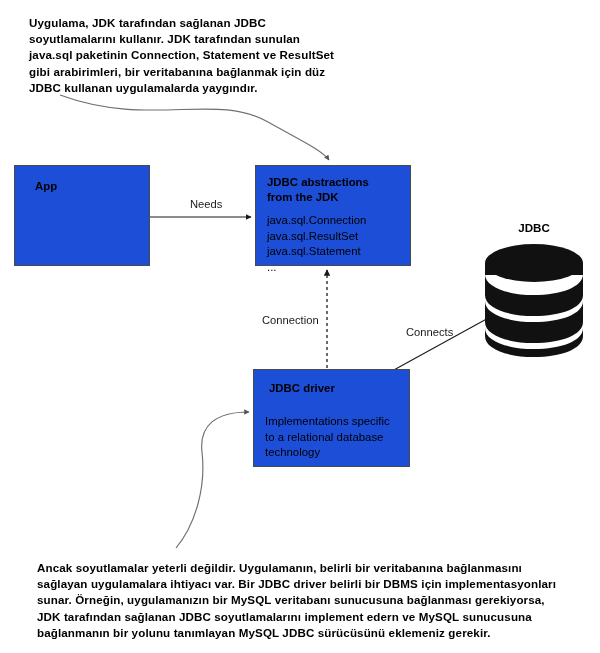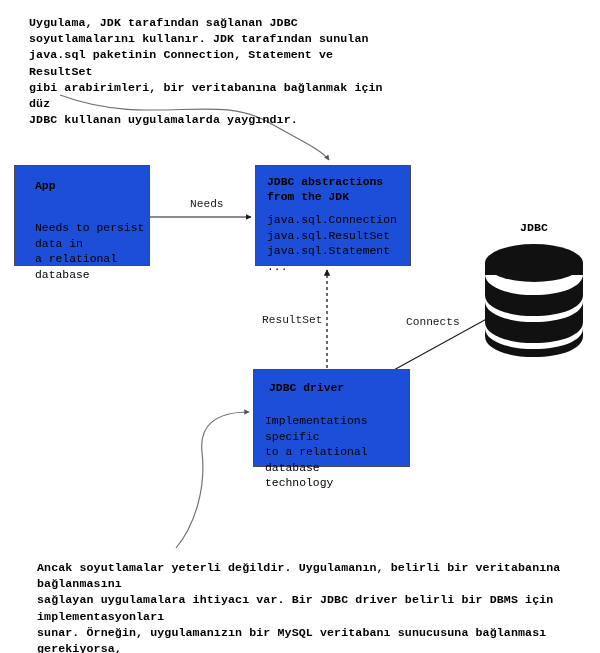--- a/index.html
+++ b/index.html
@@ -6,21 +6,21 @@
     margin: 0;
     padding: 0;
     background: #ffffff;
   }
   #page {
     position: relative;
     width: 600px;
     height: 653px;
     background: #ffffff;
     overflow: hidden;
-    font-family: Liberation Mono, monospace;
+    font-family: Liberation Sans, sans-serif;
     color: #000000;
   }
   .svg-layer {
     position: absolute;
     left: 0;
     top: 0;
     width: 600px;
     height: 653px;
     pointer-events: none;
   }
@@ -77,21 +77,21 @@
 
   .edge-label {
     position: absolute;
     font-size: 11.2px;
     font-weight: normal;
     color: #1a1a1a;
     white-space: nowrap;
   }
   #uses-label       { left: 190px; top: 198px; }
   #implements-label { left: 262px; top: 314px; }
-  #connects-label   { left: 406px; top: 316px; text-align: center; }
+  #connects-label   { left: 406px; top: 326px; text-align: center; }
 
   #dbms-label {
     position: absolute;
     left: 485px;
     top: 221px;
     width: 98px;
     text-align: center;
     font-weight: bold;
     font-size: 11.6px;
   }
@@ -130,22 +130,20 @@
   </svg>
 
   <div class="para" id="intro-paragraph">Uygulama, JDK tarafından sağlanan JDBC
 soyutlamalarını kullanır. JDK tarafından sunulan
 java.sql paketinin Connection, Statement ve ResultSet
 gibi arabirimleri, bir veritabanına bağlanmak için düz
 JDBC kullanan uygulamalarda yaygındır.</div>
 
   <div class="node-box" id="app-box">
     <div class="node-title">App</div>
-    <div class="node-body">Needs to persist data in
-a relational database</div>
   </div>
 
   <div class="node-box" id="abstractions-box">
     <div class="node-title">JDBC abstractions
 from the JDK</div>
     <div class="node-body">java.sql.Connection
 java.sql.ResultSet
 java.sql.Statement
 ...</div>
   </div>
@@ -163,21 +161,21 @@
     <rect x="2" y="22" width="98" height="12" fill="#111111"></rect>
     <path d="M 2 33 C 2 46, 24 54, 51 54 C 78 54, 100 46, 100 33 L 100 54
              C 100 67, 78 75, 51 75 C 24 75, 2 67, 2 54 Z" fill="#111111"></path>
     <path d="M 2 60 C 2 73, 24 81, 51 81 C 78 81, 100 73, 100 60 L 100 81
              C 100 94, 78 102, 51 102 C 24 102, 2 94, 2 81 Z" fill="#111111"></path>
     <path d="M 2 87 C 2 100, 24 108, 51 108 C 78 108, 100 100, 100 87 L 100 95
              C 100 108, 78 116, 51 116 C 24 116, 2 108, 2 95 Z" fill="#111111"></path>
   </svg>
 
   <div class="edge-label" id="uses-label">Needs</div>
-  <div class="edge-label" id="implements-label">ResultSet</div>
+  <div class="edge-label" id="implements-label">Connection</div>
   <div class="edge-label" id="connects-label">Connects</div>
 
   <div class="para" id="outro-paragraph">Ancak soyutlamalar yeterli değildir. Uygulamanın, belirli bir veritabanına bağlanmasını
 sağlayan uygulamalara ihtiyacı var. Bir JDBC driver belirli bir DBMS için implementasyonları
 sunar. Örneğin, uygulamanızın bir MySQL veritabanı sunucusuna bağlanması gerekiyorsa,
 JDK tarafından sağlanan JDBC soyutlamalarını implement edern ve MySQL sunucusuna
 bağlanmanın bir yolunu tanımlayan MySQL JDBC sürücüsünü eklemeniz gerekir.</div>
 
 </div>
 

